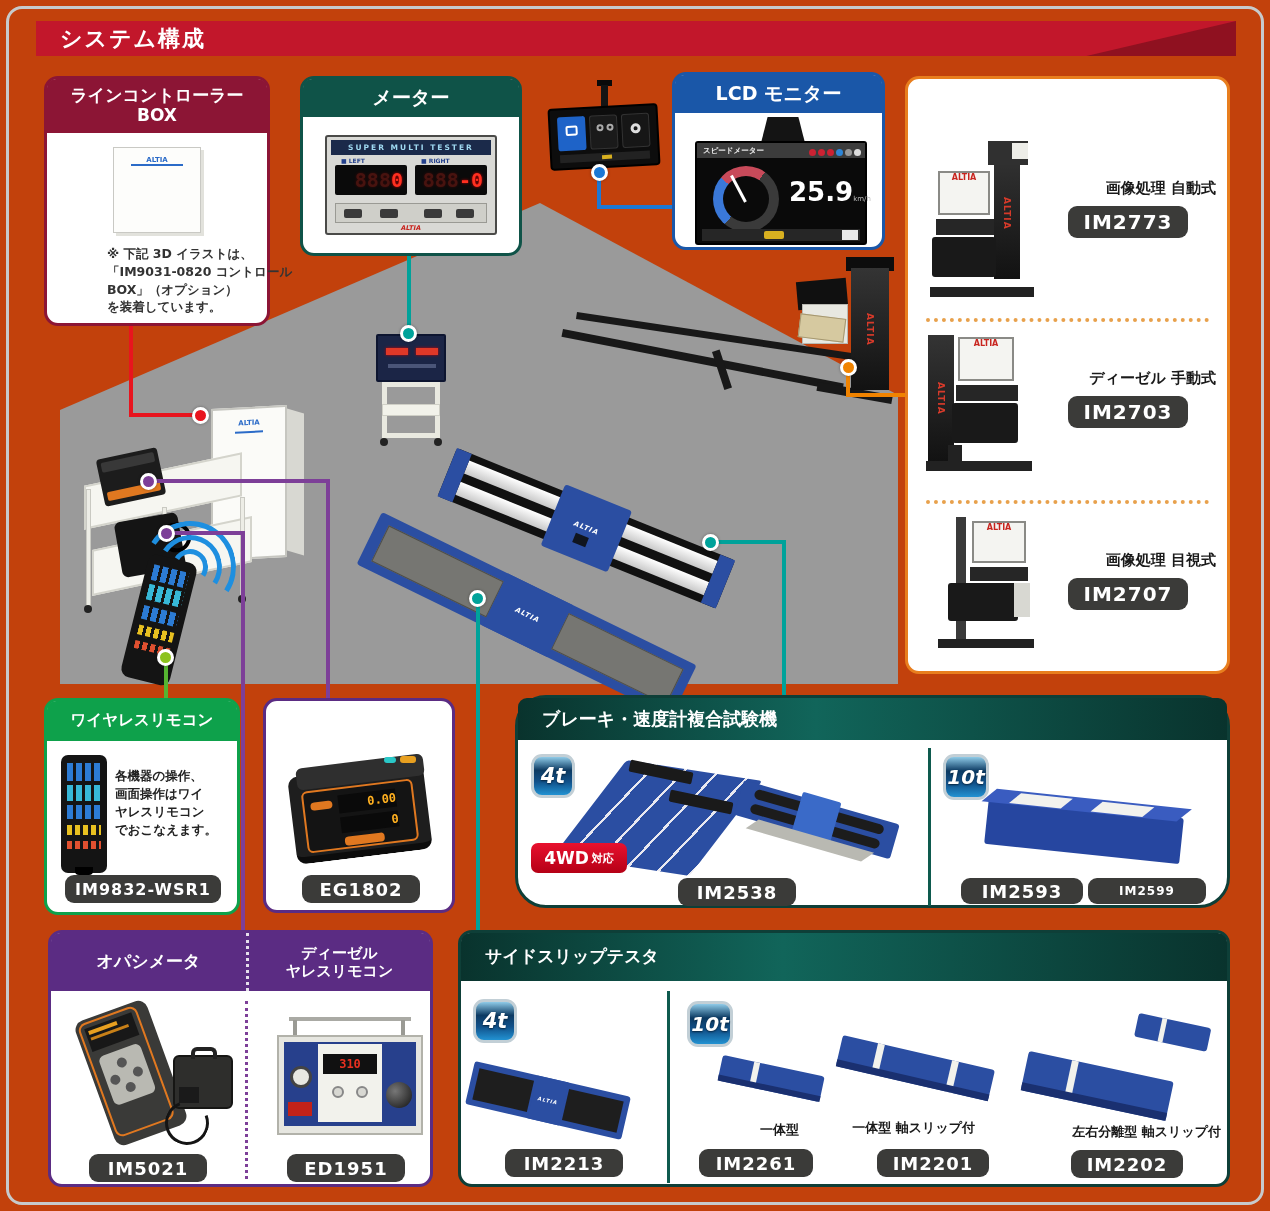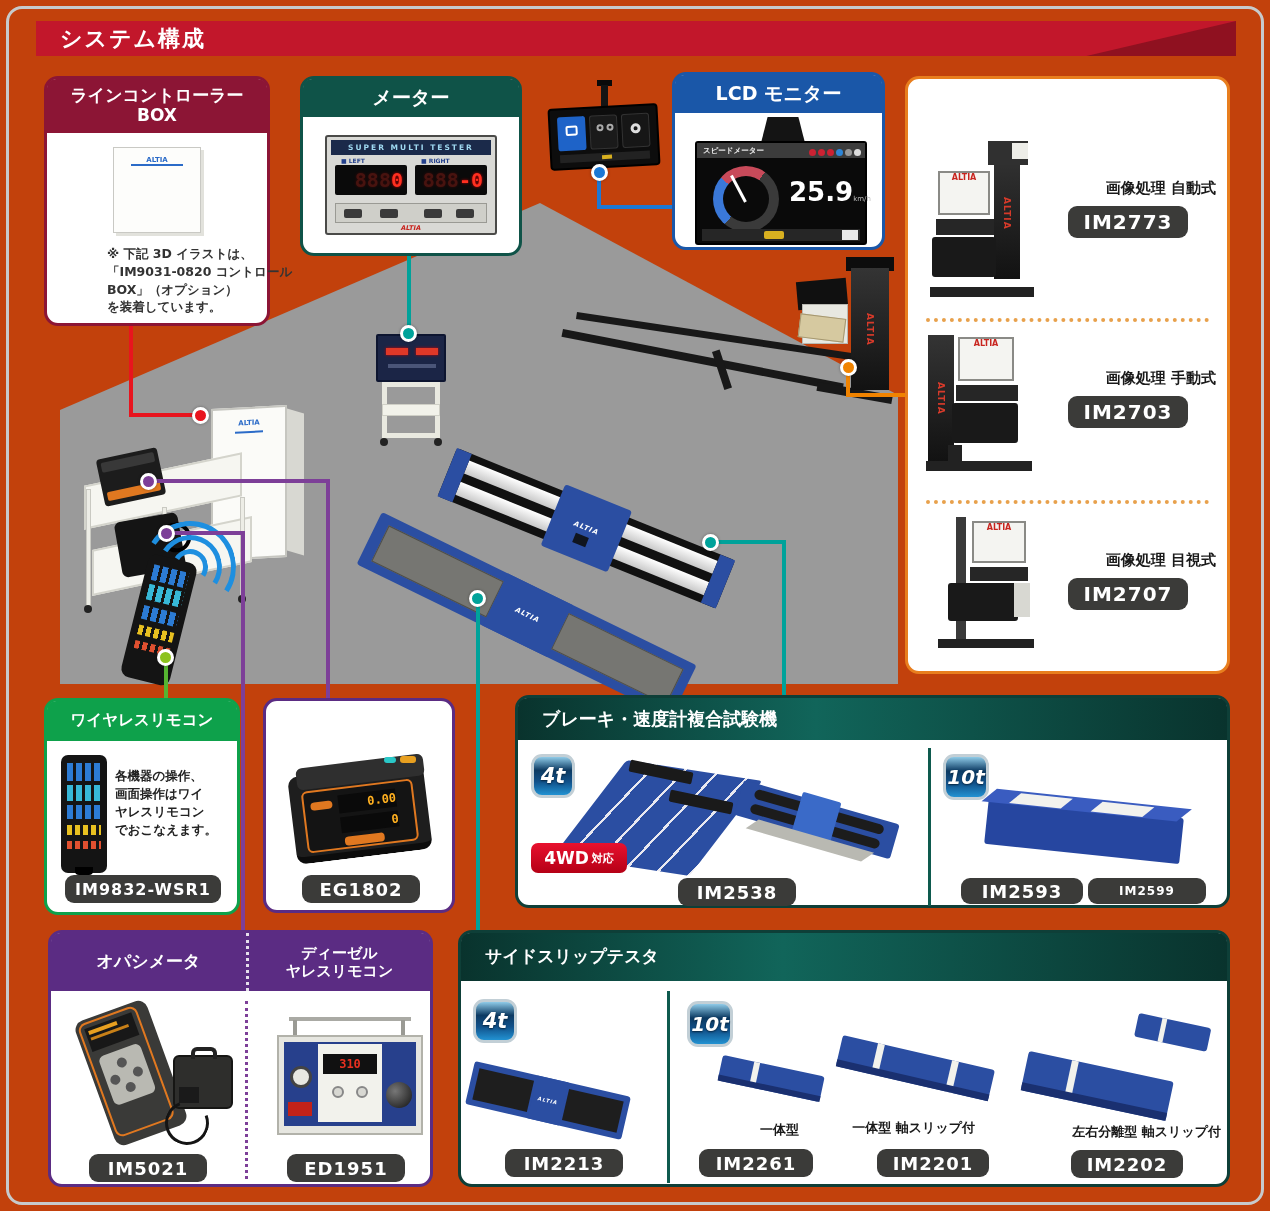--- a/index.html
+++ b/index.html
@@ -300,21 +300,21 @@
     <div class="abs" style="left:18px;top:254px;width:116px;height:150px;">
       <div class="abs tower" style="left:2px;top:2px;width:26px;height:126px;">
           <span>ALTIA</span>
         </div>
       <div class="abs" style="left:32px;top:4px;width:56px;height:44px;background:#F4F4F1;border:2px solid #8A8A86;color:#C8241E;font-size:8px;font-weight:bold;text-align:center;"><span>ALTIA</span></div>
       <div class="abs" style="left:30px;top:52px;width:62px;height:16px;background:#262626;"></div>
       <div class="abs" style="left:26px;top:70px;width:66px;height:40px;background:#191919;border-radius:3px;"></div>
       <div class="abs" style="left:0;top:128px;width:106px;height:10px;background:#222;"></div>
       <div class="abs" style="left:22px;top:112px;width:14px;height:18px;background:#222;"></div>
     </div>
-    <div class="abs label-s" style="left:160px;top:290px;width:148px;font-size:15px;">画像処理 手動式</div>
+    <div class="abs label-s" style="left:160px;top:290px;width:148px;font-size:15px;">ディーゼル 手動式</div>
     <div class="abs code" style="left:160px;top:317px;width:120px;height:32px;font-size:20px;">IM2703</div>
     <div class="abs dotted-h" style="left:18px;top:421px;width:283px;"></div>
 
     <div class="abs" style="left:30px;top:438px;width:110px;height:142px;">
       <div class="abs" style="left:18px;top:0;width:10px;height:122px;background:#3A3A3A;"></div>
       <div class="abs" style="left:34px;top:4px;width:54px;height:42px;background:#F4F4F1;border:2px solid #8A8A86;color:#C8241E;font-size:8px;font-weight:bold;text-align:center;"><span>ALTIA</span></div>
       <div class="abs" style="left:32px;top:50px;width:58px;height:14px;background:#262626;"></div>
       <div class="abs" style="left:10px;top:66px;width:70px;height:38px;background:#191919;border-radius:3px;"></div>
       <div class="abs" style="left:76px;top:66px;width:16px;height:34px;background:#D8D8D2;"></div>
       <div class="abs" style="left:0;top:122px;width:96px;height:9px;background:#222;"></div>
@@ -353,21 +353,21 @@
         <div class="abs" style="left:34px;top:28px;width:58px;height:16px;background:#0A0A0A;text-align:right;font-size:12px;line-height:16px;color:#FFB020;font-family:'DejaVu Sans Mono',monospace;font-weight:bold;">0</div>
         <div class="abs" style="left:6px;top:10px;width:22px;height:8px;background:#E07820;border-radius:4px;"></div>
         <div class="abs" style="left:36px;top:48px;width:40px;height:9px;background:#E07820;border-radius:4px;"></div>
       </div>
       <div class="abs" style="left:98px;top:2px;width:12px;height:6px;background:#2AC8C8;border-radius:3px;"></div>
       <div class="abs" style="left:114px;top:1px;width:16px;height:7px;background:#E8A020;border-radius:3px;"></div>
     </div>
     <div class="abs code" style="left:36px;top:174px;width:118px;height:28px;font-size:18px;">EG1802</div>
   </div>
 
-  <div class="abs panel" style="--c:#0E3F38;left:515px;top:695px;width:715px;height:213px;">
+  <div class="abs panel" style="--c:#0E3F38;left:515px;top:695px;width:715px;height:213px;border-radius:31px;">
     <div class="hd hd-grad" style="height:42px;font-size:18px;">
       <span>ブレーキ・速度計複合試験機</span>
     </div>
     <div class="abs vdiv" style="left:410px;top:50px;height:158px;"></div>
 
     <div class="abs ton" style="left:13px;top:56px;width:44px;height:44px;font-size:21px;">4t</div>
     <div class="abs" style="left:55px;top:58px;width:200px;height:125px;">
       <div class="abs" style="left:10px;top:14px;width:150px;height:96px;background:repeating-linear-gradient(100deg,#2B4EA2 0 30px,#E8E8F0 30px 33px);transform:skewX(-32deg) rotate(8deg);border-radius:3px;"></div>
       <div class="abs" style="left:56px;top:10px;width:64px;height:12px;background:#1A1A1A;transform:rotate(12deg);border-radius:2px;"></div>
       <div class="abs" style="left:96px;top:40px;width:64px;height:12px;background:#1A1A1A;transform:rotate(12deg);border-radius:2px;"></div>

